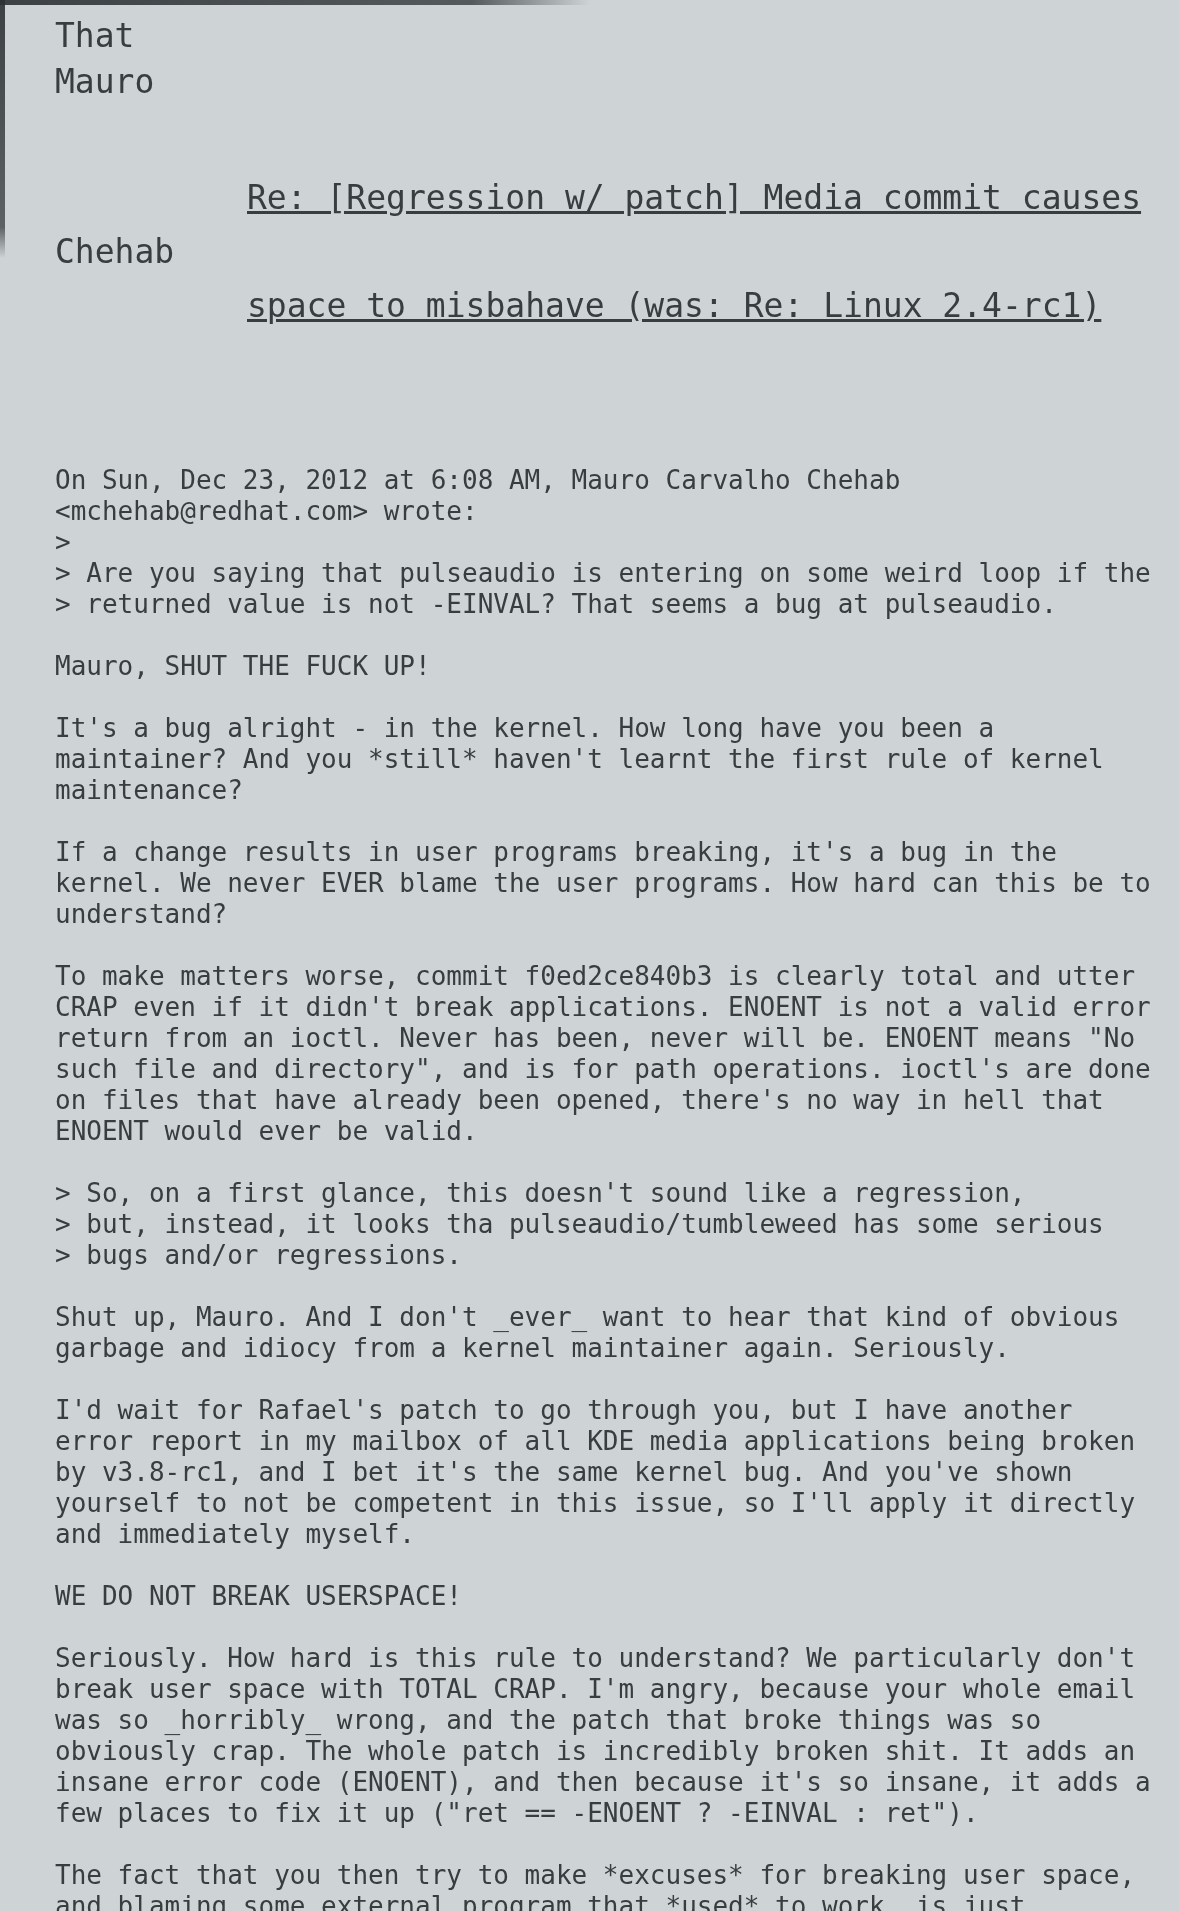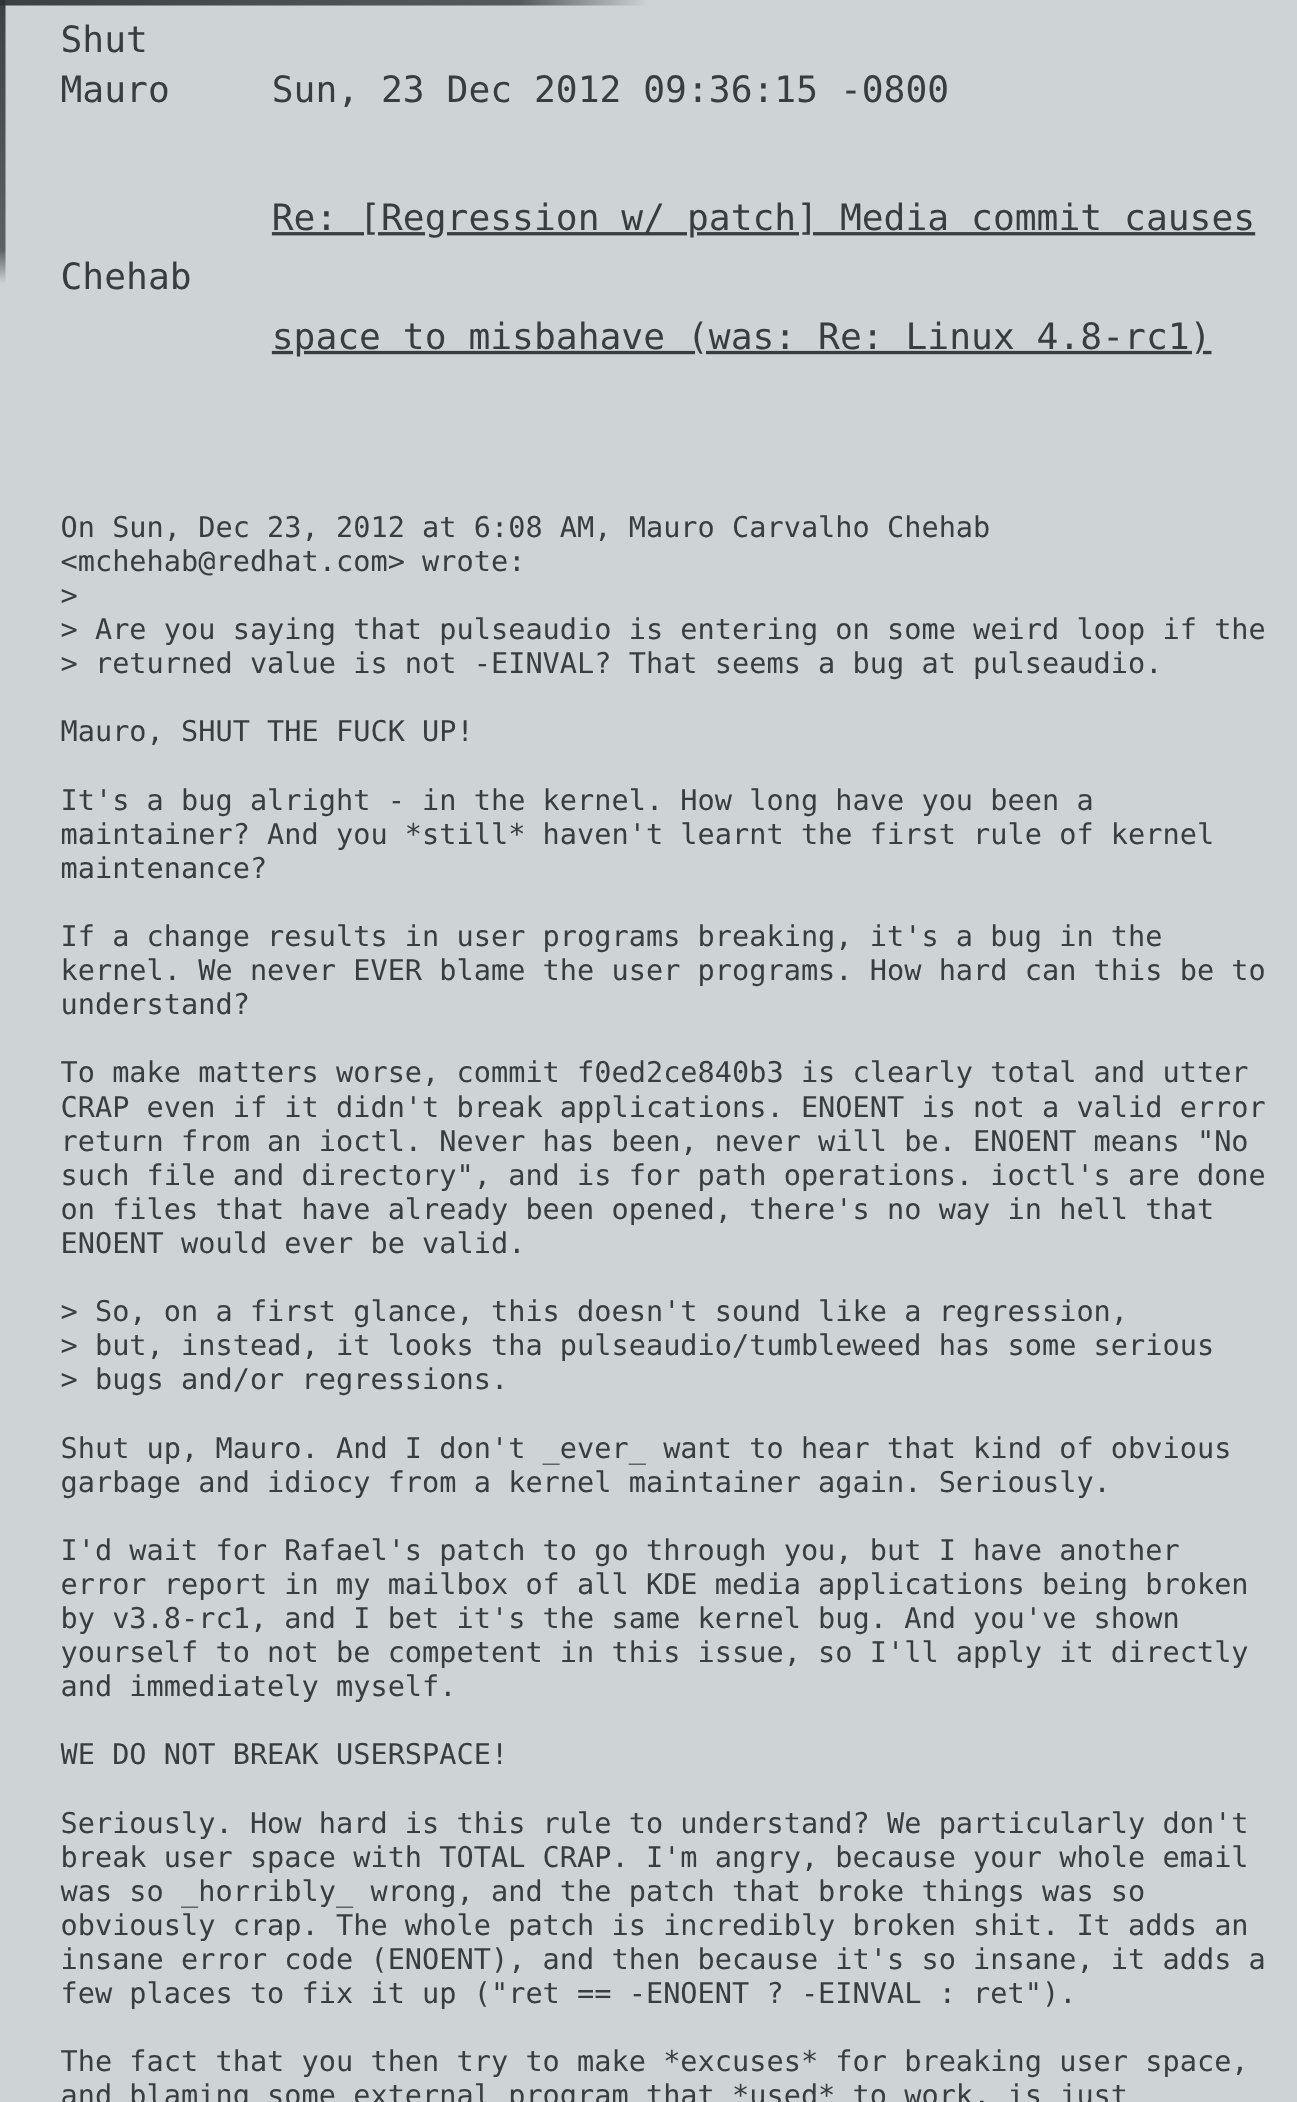--- a/index.html
+++ b/index.html
@@ -74,33 +74,32 @@
 <body>
 
 <div>
 
   <div class="edge-top"></div>
   <div class="edge-left"></div>
 
   <div class="email-header">
 
     <div class="hrow">
-      <div class="hlabel">Shut</div>
+      <div class="hlabel">That</div>
     </div>
 
     <div class="hrow">
       <div class="hlabel">Mauro</div>
-      <div class="hvalue">Sun, 23 Dec 2012 09:36:15 -0800</div>
     </div>
 
     <div class="hrow subject">
       <div class="hlabel">Chehab</div>
       <div class="hvalue">
         <span>Re: [Regression w/ patch] Media commit causes</span>
-        <span>space to misbahave (was: Re: Linux 4.8-rc1)</span>
+        <span>space to misbahave (was: Re: Linux 2.4-rc1)</span>
       </div>
     </div>
 
   </div>
 
   <pre class="email-body">On Sun, Dec 23, 2012 at 6:08 AM, Mauro Carvalho Chehab
 &lt;mchehab@redhat.com&gt; wrote:
 &gt;
 &gt; Are you saying that pulseaudio is entering on some weird loop if the
 &gt; returned value is not -EINVAL? That seems a bug at pulseaudio.

